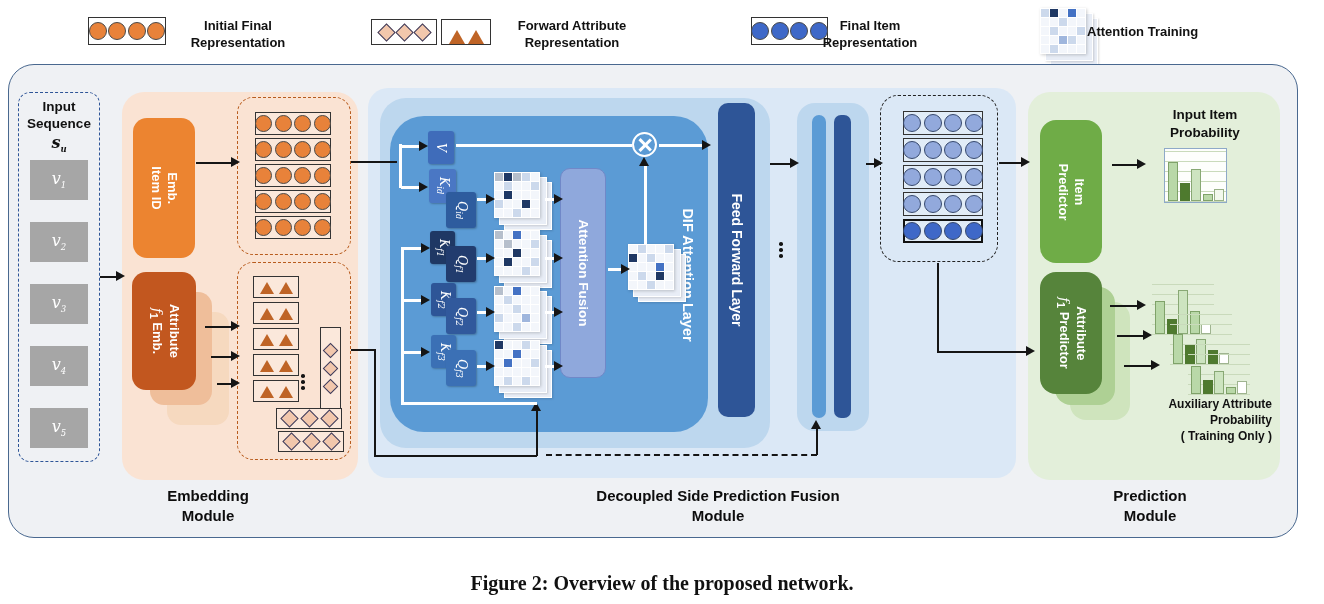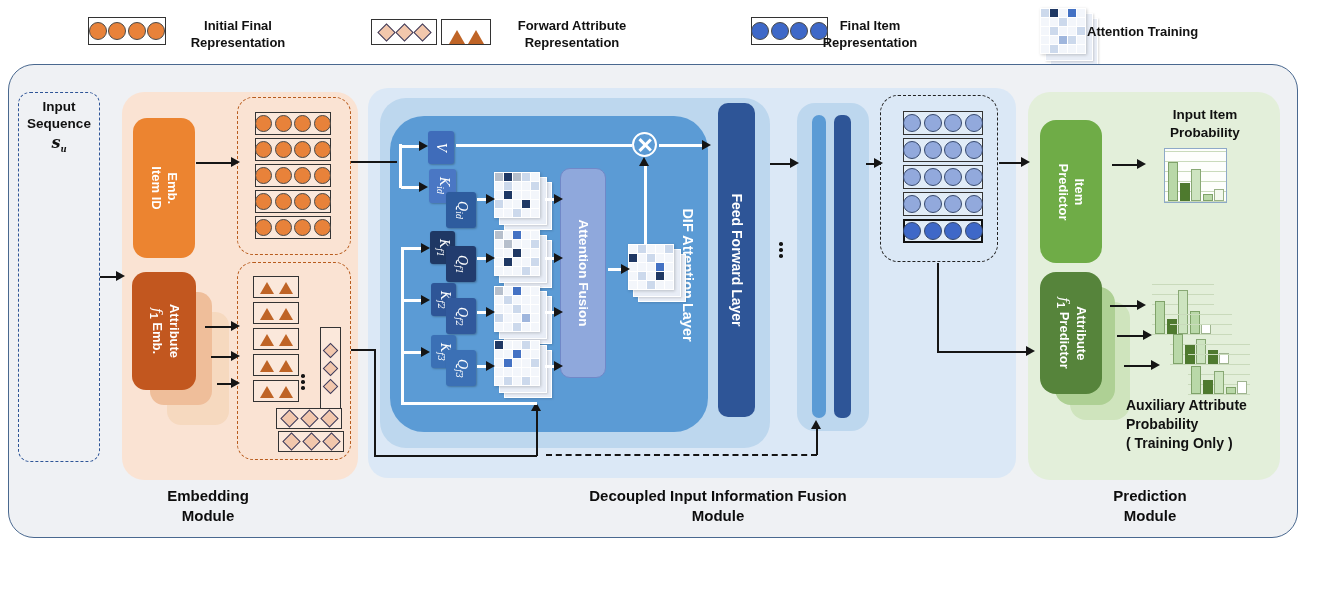--- a/index.html
+++ b/index.html
@@ -114,20 +114,37 @@
       </div>
     </div>
   <div class="lgtext" style="left:1087px;top:24px;width:160px;text-align:left">Attention Training</div>
 
   <div class="roundbg" style="left:8px;top:64px;width:1290px;height:474px;background:#eff1f4;border:1.6px solid #49688f;border-radius:26px;"></div>
 
   <div class="dashedbox" style="left:18px;top:92px;width:82px;height:370px;border:1.6px dashed #2e5597;border-radius:12px;"></div>
   <div class="abs" style="left:18px;top:99px;width:82px;text-align:center;font-weight:bold;font-size:13.5px;line-height:1.25;white-space:pre-line;color:#111">Input
 Sequence</div>
   <div class="abs vsym" style="left:18px;top:133px;width:82px;text-align:center;font-weight:bold;font-size:16px;color:#111"><i class="math" style="font-weight:bold">s</i><sub>u</sub></div>
+  <div class="abs" style="left:30px;top:160px;width:58px;height:290px">
+      <div style="position: absolute; left: 0px; top: 0px; width: 58px; height: 40px; background: rgb(166, 166, 166); display: flex; align-items: center; justify-content: center; color: rgb(255, 255, 255);">
+        <span class="vsym" style="font-size: 16px;"><i>v</i><sub>1</sub></span>
+      </div>
+      <div style="position: absolute; left: 0px; top: 62px; width: 58px; height: 40px; background: rgb(166, 166, 166); display: flex; align-items: center; justify-content: center; color: rgb(255, 255, 255);">
+        <span class="vsym" style="font-size: 16px;"><i>v</i><sub>2</sub></span>
+      </div>
+      <div style="position: absolute; left: 0px; top: 124px; width: 58px; height: 40px; background: rgb(166, 166, 166); display: flex; align-items: center; justify-content: center; color: rgb(255, 255, 255);">
+        <span class="vsym" style="font-size: 16px;"><i>v</i><sub>3</sub></span>
+      </div>
+      <div style="position: absolute; left: 0px; top: 186px; width: 58px; height: 40px; background: rgb(166, 166, 166); display: flex; align-items: center; justify-content: center; color: rgb(255, 255, 255);">
+        <span class="vsym" style="font-size: 16px;"><i>v</i><sub>4</sub></span>
+      </div>
+      <div style="position: absolute; left: 0px; top: 248px; width: 58px; height: 40px; background: rgb(166, 166, 166); display: flex; align-items: center; justify-content: center; color: rgb(255, 255, 255);">
+        <span class="vsym" style="font-size: 16px;"><i>v</i><sub>5</sub></span>
+      </div>
+    </div>
 
   <div class="roundbg" style="left:122px;top:92px;width:236px;height:388px;background:#fae3d3;border-radius:22px;"></div>
 
   <div class="roundbg" style="left:133px;top:118px;width:62px;height:140px;background:#ec8430;border-radius:14px;">
     <div class="vlabel lr" style="font-size:13px">
       <div>Item ID</div>
       <div>Emb.</div>
     </div>
   </div>
 
@@ -516,31 +533,32 @@
       <div class="bar" style="left: 37.5px; width: 10px; height: 14px; background: rgb(78, 122, 46);"></div>
       <div class="bar" style="left: 49px; width: 10px; height: 11px; background: rgb(255, 255, 255);"></div>
     </div>
   <div class="abs gl" style="left:1188px;top:343px;width:62px;height:52px">
       <div class="bar" style="left: 3px; width: 10px; height: 28px; background: rgb(185, 216, 168);"></div>
       <div class="bar" style="left: 14.5px; width: 10px; height: 14px; background: rgb(78, 122, 46);"></div>
       <div class="bar" style="left: 26px; width: 10px; height: 23px; background: rgb(205, 228, 192);"></div>
       <div class="bar" style="left: 37.5px; width: 10px; height: 7px; background: rgb(185, 216, 168);"></div>
       <div class="bar" style="left: 49px; width: 10px; height: 13px; background: rgb(255, 255, 255);"></div>
     </div>
-  <div class="abs" style="left:1126px;top:396px;width:146px;text-align:left;font-weight:bold;font-size:14px;line-height:1.35;white-space:pre-line;color:#111">Auxiliary Attribute
+  <div class="abs" style="left:1126px;top:396px;width:146px;text-align:right;font-weight:bold;font-size:12px;line-height:1.35;white-space:pre-line;color:#111">Auxiliary Attribute
 Probability
 ( Training Only )</div>
 
   <div class="modlabel" style="left:128px;top:486px;width:160px">Embedding
 Module</div>
-  <div class="modlabel" style="left:468px;top:486px;width:500px">Decoupled Input Information Fusion
+  <div class="modlabel" style="left:468px;top:486px;width:500px">Decoupled Side Prediction Fusion
 Module</div>
   <div class="modlabel" style="left:1065px;top:486px;width:170px">Prediction
 Module</div>
 
+  <div id="caption" style="top:572px">Figure 2: Overview of the proposed network.</div>
 
 <div class="lnh" style="left: 100px; top: 276px; width: 18px;"></div>
     <div class="ar" style="left: 116px; top: 271px;"></div>
     <div class="lnh" style="left: 196px; top: 162px; width: 37px;"></div>
     <div class="ar" style="left: 231px; top: 157px;"></div>
     <div class="lnh" style="left: 205px; top: 326px; width: 28px;"></div>
     <div class="ar" style="left: 231px; top: 321px;"></div>
     <div class="lnh" style="left: 211px; top: 356px; width: 22px;"></div>
     <div class="ar" style="left: 231px; top: 351px;"></div>
     <div class="lnh" style="left: 217px; top: 383px; width: 16px;"></div>

